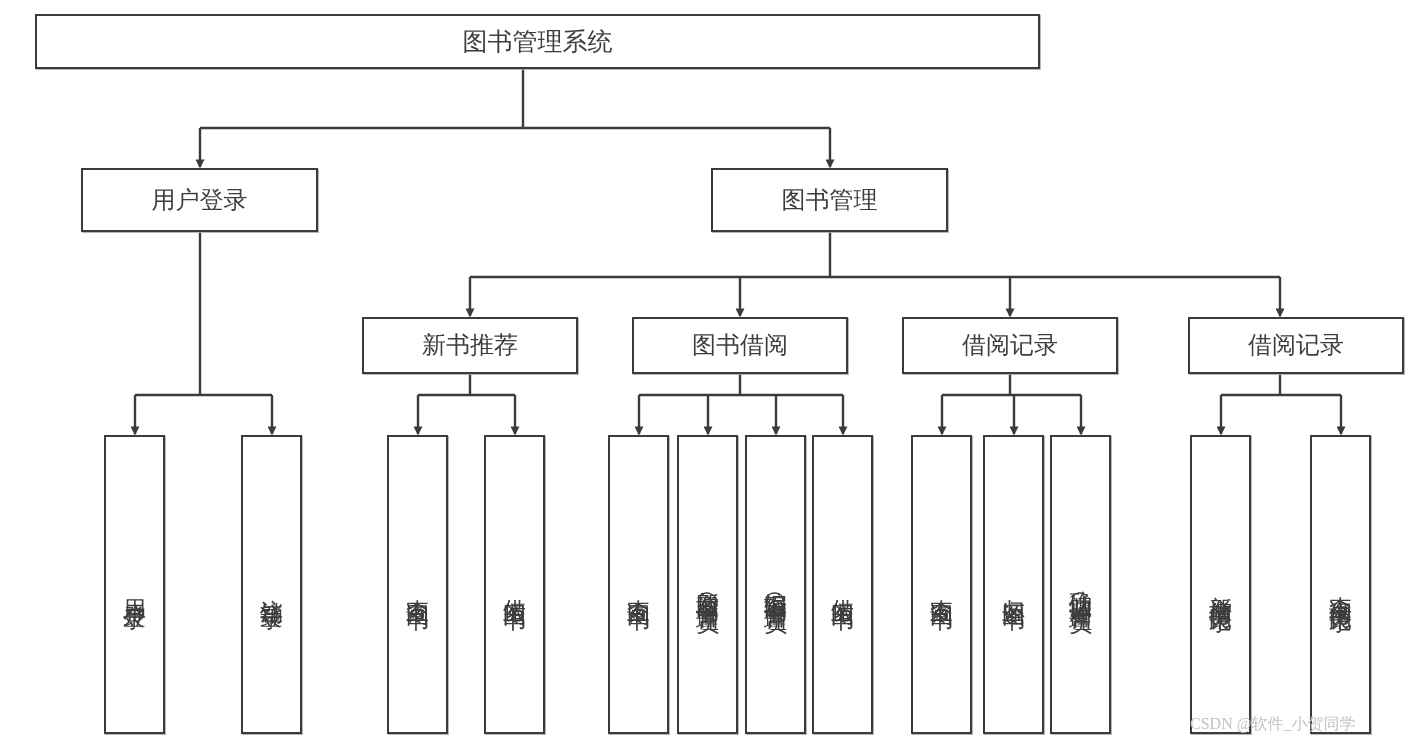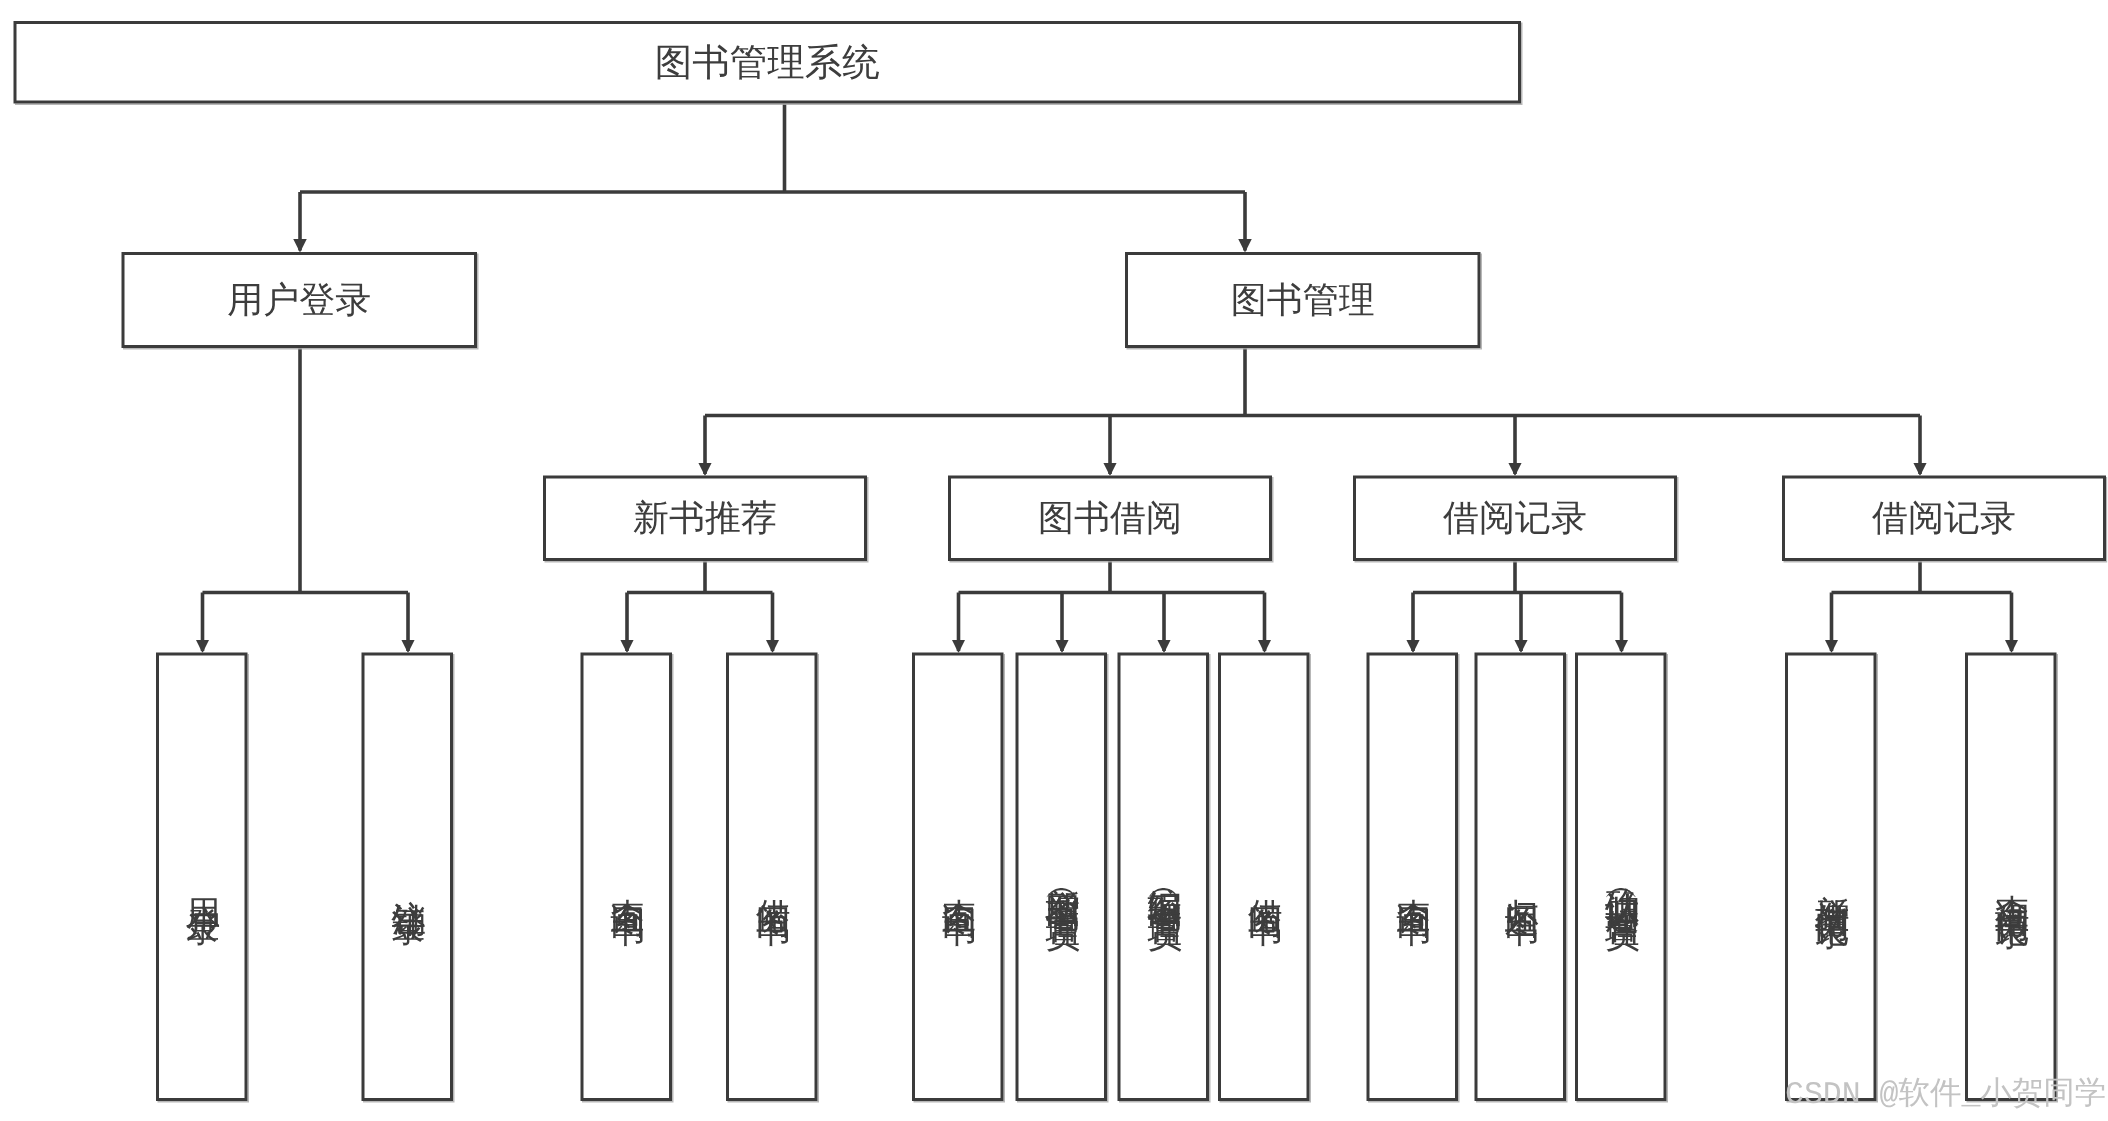--- a/index.html
+++ b/index.html
@@ -50,22 +50,22 @@
     font-size: 23px;
     writing-mode: vertical-rl;
     text-orientation: upright;
     letter-spacing: 3px;
     line-height: 1;
     padding-top: 4px;
   }
   .watermark {
     position: absolute;
     color: #c3c3c3;
-    font-size: 21px;
-    font-family: Liberation Mono, monospace;
+    font-size: 16px;
+    font-family: Liberation Serif, serif;
     white-space: nowrap;
     user-select: none;
     pointer-events: none;
   }
 </style>
 </head>
 <body>
 
 <div id="diagram-canvas">
 
@@ -106,27 +106,27 @@
         <path d="M1014,395 L1014,434" marker-end="url(#arrowhead)"></path>
         <path d="M1081,395 L1081,434" marker-end="url(#arrowhead)"></path>
         <path d="M1280,374 L1280,395"></path>
         <path d="M1221,395 L1341,395"></path>
         <path d="M1221,395 L1221,434" marker-end="url(#arrowhead)"></path>
         <path d="M1341,395 L1341,434" marker-end="url(#arrowhead)"></path>
       </g>
   </svg>
 
   <div id="node-layer">
-      <div class="node-box level-root" style="left: 9px; top: 14px; width: 1005px; height: 55px;">
+      <div class="node-box level-root" style="left: 35px; top: 14px; width: 1005px; height: 55px;">
         <span class="node-label">图书管理系统</span>
       </div>
       <div class="node-box level-1" style="left: 81px; top: 168px; width: 237px; height: 64px;">
         <span class="node-label">用户登录</span>
       </div>
-      <div class="node-box level-1" style="left: 750px; top: 168px; width: 237px; height: 64px;">
+      <div class="node-box level-1" style="left: 711px; top: 168px; width: 237px; height: 64px;">
         <span class="node-label">图书管理</span>
       </div>
       <div class="node-box level-2" style="left: 362px; top: 317px; width: 216px; height: 57px;">
         <span class="node-label">新书推荐</span>
       </div>
       <div class="node-box level-2" style="left: 632px; top: 317px; width: 216px; height: 57px; align-items: center;">
         <span class="node-label">图书借阅</span>
       </div>
       <div class="node-box level-2" style="left: 902px; top: 317px; width: 216px; height: 57px;">
         <span class="node-label">借阅记录</span>

